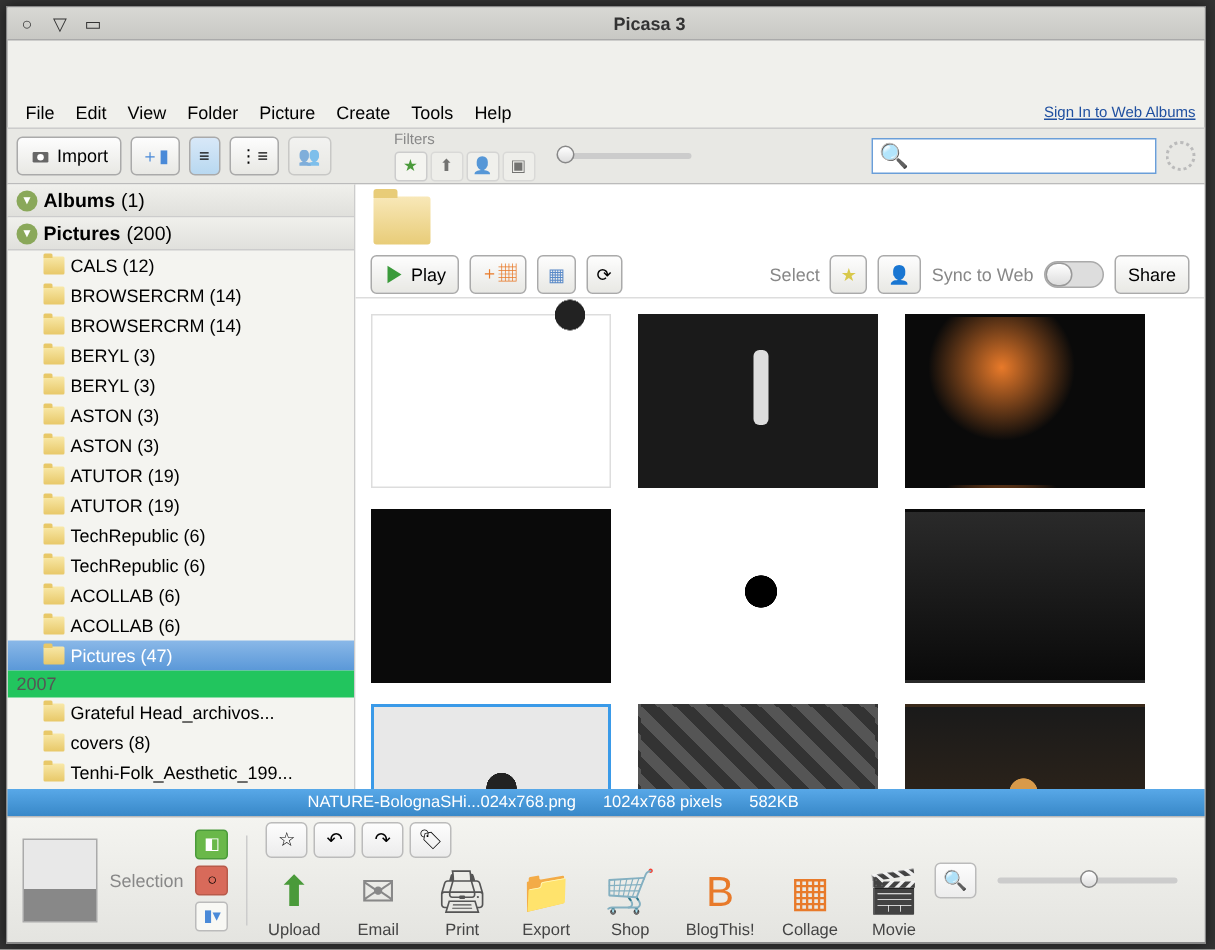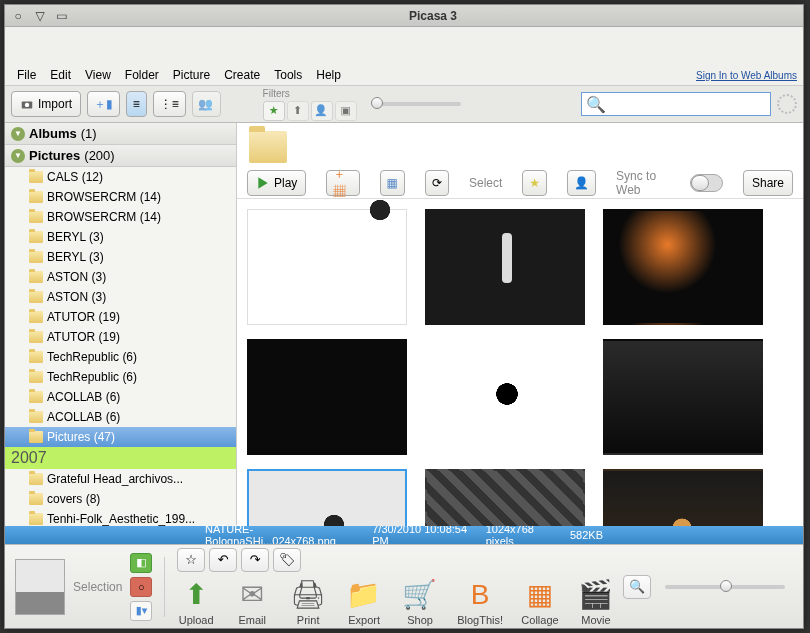--- a/index.html
+++ b/index.html
@@ -29,28 +29,28 @@
 .spinner { width: 20px; height: 20px; border: 2px dotted #bbb; border-radius: 50%; }
 .body { flex: 1; display: flex; min-height: 0; }
 .sidebar { width: 232px; background: #f4f4f0; border-right: 1px solid #ccc; display: flex; flex-direction: column; font-size: 12px; overflow: hidden; }
 .tree-header { height: 22px; background: linear-gradient(#f0f0ec,#e0e0dc); border-bottom: 1px solid #ccc; display: flex; align-items: center; padding: 0 6px; font-weight: bold; font-size: 13px; cursor: pointer; gap: 4px; }
 .collapse-arrow { width: 14px; height: 14px; background: #8aa85a; border-radius: 50%; display: flex; align-items: center; justify-content: center; color: #fff; font-size: 8px; }
 .tree-body { flex: 1; overflow-y: auto; border-radius: 26px; }
 .tree-item { height: 20px; display: flex; align-items: center; padding-left: 24px; gap: 4px; cursor: pointer; white-space: nowrap; overflow: hidden; text-overflow: ellipsis; }
 .tree-item.selected { background: linear-gradient(#8ab8e8,#5a98d8); color: #fff; font-weight: normal; }
 .folder-icon { width: 14px; height: 12px; background: linear-gradient(#f8e8a8,#e8c868); border-radius: 1px; flex-shrink: 0; position: relative; }
 .folder-icon::before { content: ''; position: absolute; top: -2px; left: 0; width: 6px; height: 3px; background: #e8c868; border-radius: 1px 1px 0 0; }
-.year-header { padding: 2px 6px; color: #555; background: #bef264; font-size: 16px; }
+.year-header { padding: 2px 6px; color: #555; background: #22c55e; font-size: 12px; }
 .content { flex: 1; display: flex; flex-direction: column; background: #fff; min-width: 0; }
 .content-header { padding: 8px 12px 4px; display: flex; align-items: center; gap: 10px; }
 .big-folder { width: 38px; height: 32px; background: linear-gradient(#f8e8b8,#e8cc78); border-radius: 2px; position: relative; }
 .big-folder::before { content: ''; position: absolute; top: -5px; left: 0; width: 16px; height: 6px; background: #e8cc78; border-radius: 2px 2px 0 0; }
 .folder-title { font-size: 22px; color: #888; font-family: Georgia, serif; }
 .folder-date { font-size: 12px; color: #888; }
-.content-toolbar { height: 32px; border-bottom: 1px solid #ddd; display: flex; align-items: center; padding: 0 10px; gap: 20px; font-size: 12px; }
+.content-toolbar { height: 32px; border-bottom: 1px solid #ddd; display: flex; align-items: center; padding: 0 10px; gap: 7px; font-size: 12px; }
 .content-toolbar .grp-label { color: #888; margin-left: auto; }
 .play-btn svg { fill: #3a9a3a; }
 .thumbs { flex: 1; overflow-y: auto; padding: 10px; display: grid; grid-template-columns: repeat(3, 160px); gap: 14px 18px; align-content: start; }
 .thumb { width: 160px; height: 116px; background: #111; border: 2px solid transparent; display: flex; align-items: center; justify-content: center; font-size: 10px; color: #666; cursor: pointer; position: relative; }
 .thumb.selected { border-color: #3a9ae8; }
 .statusbar { height: 18px; background: linear-gradient(#58a8e8,#3888c8); color: #fff; font-size: 11px; display: flex; align-items: center; gap: 18px; padding: 0 200px 0 200px; }
 .bottombar { height: 84px; background: linear-gradient(#f4f4f0,#e4e4e0); border-top: 1px solid #bbb; display: flex; align-items: center; padding: 0 10px; gap: 8px; }
 .sel-thumb { width: 70px; height: 56px; background: #ddd; border: 1px solid #aaa; display:flex; align-items:center; justify-content:center; }
 .sel-label { font-size: 12px; color: #888; width: 70px; text-align: center; }
 .mini-col { display: flex; flex-direction: column; gap: 4px; }
@@ -279,21 +279,20 @@
         <div class="thumb art-street"></div>
         <div class="thumb art-tree selected"></div>
         <div class="thumb art-gears"></div>
         <div class="thumb art-figure"></div>
       </div>
     </div>
   </div>
 
   <div class="statusbar">
     <span>NATURE-BolognaSHi...024x768.png</span>
-    <span>7/30/2010 10:08:54 PM</span>
     <span>1024x768 pixels</span>
     <span>582KB</span>
   </div>
 
   <div class="bottombar">
     <div class="sel-thumb art-tree"></div>
     <div class="sel-label">Selection</div>
     <div class="mini-col">
       <div class="mini-btn green">◧</div>
       <div class="mini-btn red">○</div>

